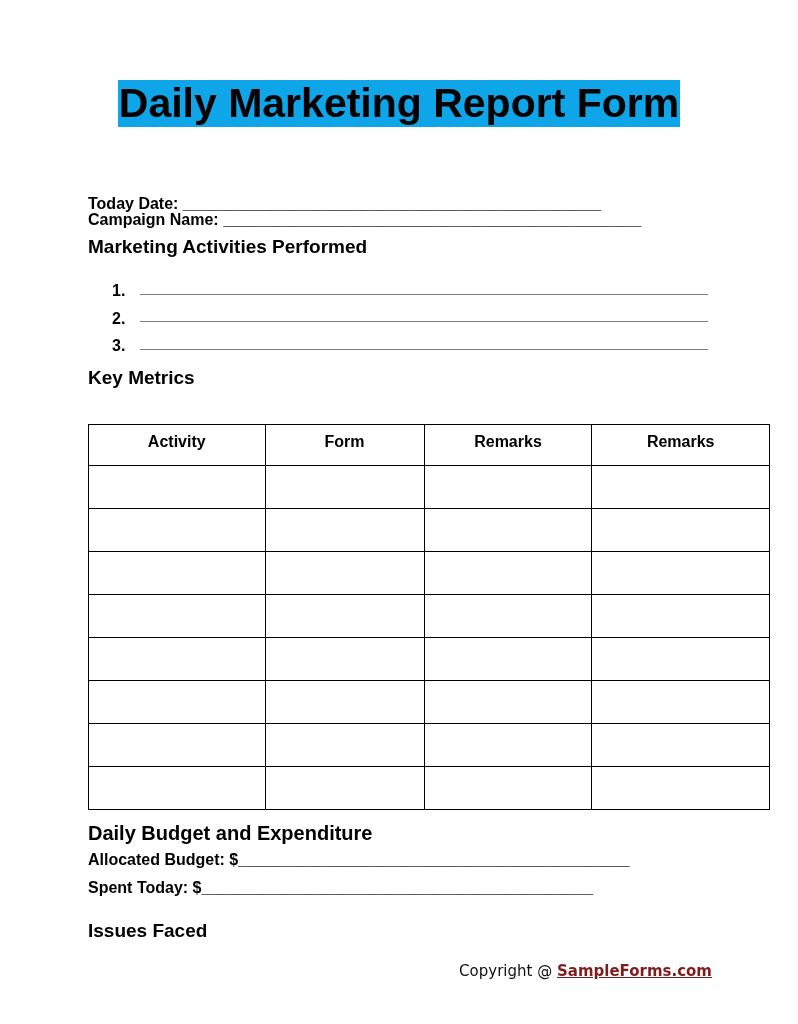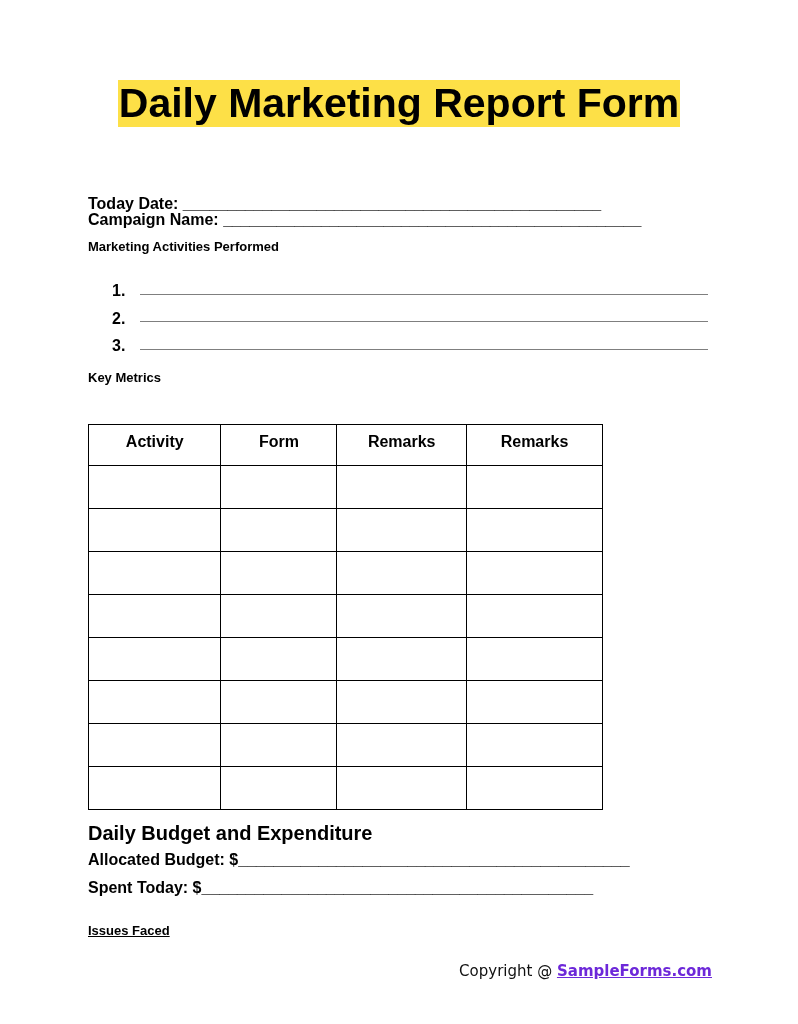--- a/index.html
+++ b/index.html
@@ -1,30 +1,30 @@
 <!DOCTYPE html>
 <html><head>
   <meta charset="utf-8">
   <style>
     html, body { margin: 0; padding: 0; background: #ffffff; }
     body { width: 798px; height: 1024px; position: relative; overflow: hidden;
            font-family: "Liberation Sans", sans-serif; color: #000; }
     .title-wrap { position: absolute; top: 80px; left: 0; width: 798px; text-align: center; }
-    .title { display: inline-block; background: #fde047; font-weight: bold; font-size: 41px;
+    .title { display: inline-block; background: #0ea5e9; font-weight: bold; font-size: 41px;
              line-height: 47px; padding: 0 1px; letter-spacing: 0; }
     .field { position: absolute; left: 88px; font-weight: bold; font-size: 16px; line-height: 20px; white-space: nowrap; }
-    .heading { position: absolute; left: 88px; font-weight: bold; font-size: 13px; line-height: 20px; }
+    .heading { position: absolute; left: 88px; font-weight: bold; font-size: 19px; line-height: 20px; }
     .list-item { position: absolute; left: 112px; font-weight: bold; font-size: 16px; line-height: 20px; }
     .list-line { position: absolute; left: 140px; width: 568px; height: 0; border-top: 1px solid #7f7f7f; }
-    table.metrics { position: absolute; left: 88px; top: 424px; border-collapse: collapse; width: 515px; }
+    table.metrics { position: absolute; left: 88px; top: 424px; border-collapse: collapse; width: 682px; }
     table.metrics th, table.metrics td { border: 1px solid #000; padding: 0; }
     table.metrics th { font-weight: bold; font-size: 16px; height: 41px; vertical-align: top; padding-top: 8px; box-sizing: border-box; text-align: center; }
     table.metrics td { height: 42px; }
     .footer { position: absolute; top: 961px; right: 86px; font-size: 15px; line-height: 20px; font-family: "DejaVu Sans", sans-serif; color: #111; }
-    .footer a { color: #6d28d9; font-weight: bold; text-decoration: underline; }
+    .footer a { color: #7f1d1d; font-weight: bold; text-decoration: underline; }
   </style>
 </head>
 <body>
 
 <div class="title-wrap">
   <span class="title">Daily Marketing Report Form</span>
 </div>
 
 <div class="field" style="top:166px;margin-top:44px;">Campaign Name: _______________________________________________</div>
 <div class="field" style="top:194px;">Today Date: _______________________________________________</div>
@@ -104,17 +104,17 @@
         <td></td>
         <td></td>
       </tr>
     </tbody>
 </table>
 
 <div class="heading" style="top:823px; font-size:20px;">Daily Budget and Expenditure</div>
 <div class="field" style="top:850px;">Allocated Budget: $____________________________________________</div>
 <div class="field" style="top:878px;text-align:right;">Spent Today: $____________________________________________</div>
 
-<div class="heading" style="top:921px;text-decoration:underline;">Issues Faced</div>
+<div class="heading" style="top:921px;">Issues Faced</div>
 
 <div class="footer">
   <span>Copyright @ </span><a>SampleForms.com</a>
 </div>
 
 </body></html>

